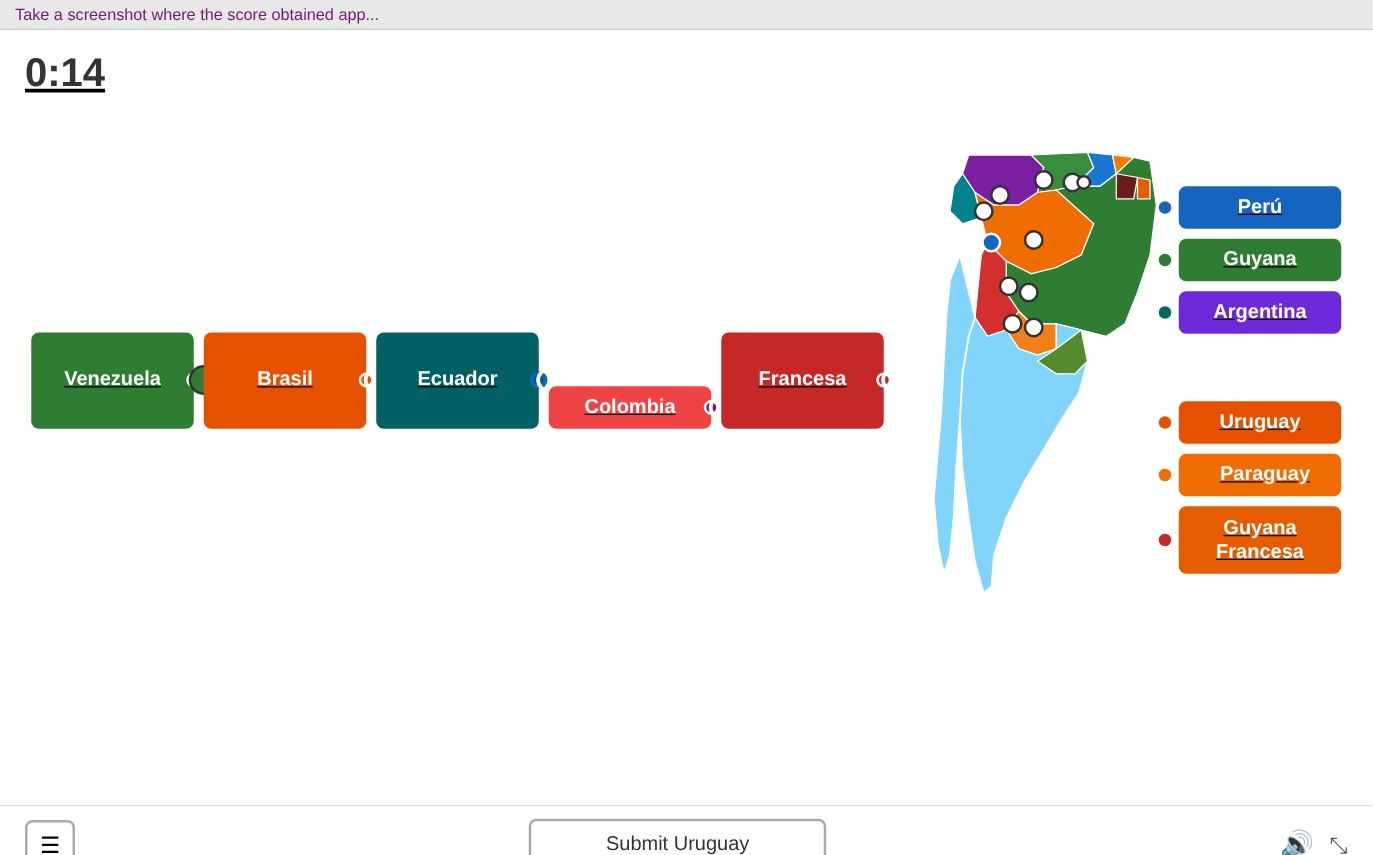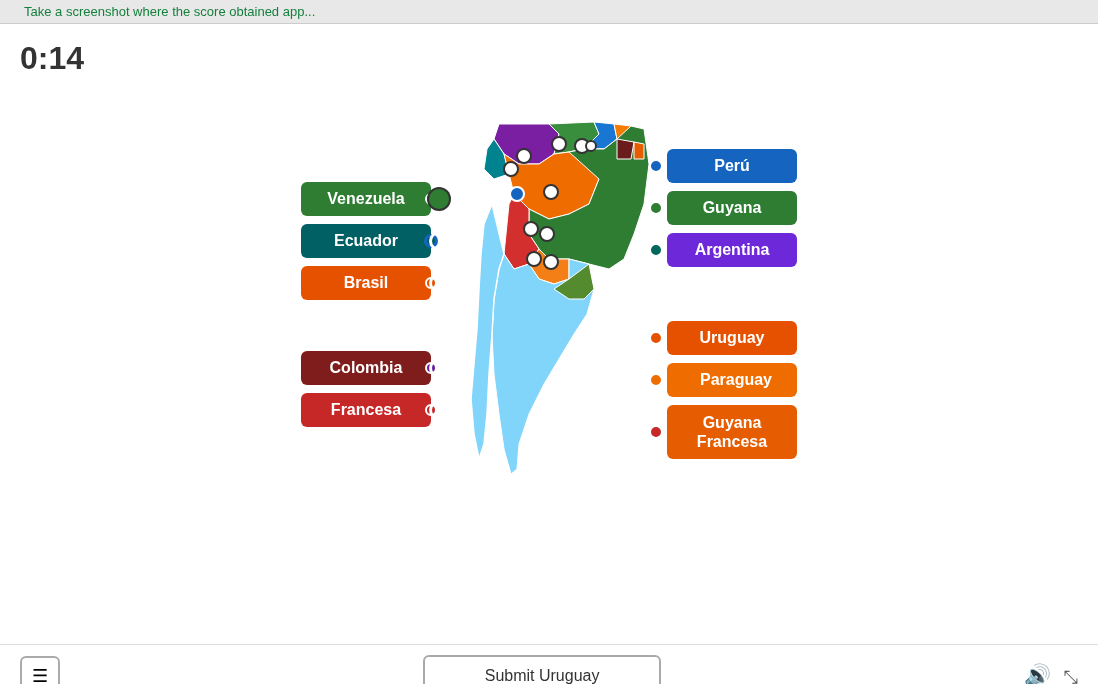--- a/index.html
+++ b/index.html
@@ -6,56 +6,57 @@
     body {
       background: #f0f0f0;
       font-family: Arial, sans-serif;
       width: 1098px;
       height: 684px;
       overflow: hidden;
     }
 
     .top-bar {
       background: #e8e8e8;
-      padding: 4px 24px;
+      padding: 4px 12px;
       font-size: 13px;
-      color: #15803d;
+      color: #701a75;
       border-bottom: 1px solid #ccc;
       text-overflow: ellipsis;
       overflow: hidden;
       white-space: nowrap;
     }
 
     .main-container {
       background: white;
       margin: 0;
       padding: 16px 20px 0 20px;
       position: relative;
       height: 620px;
+      text-decoration: underline;
     }
 
     .timer {
       font-size: 32px;
       font-weight: bold;
       color: #333;
       margin-bottom: 12px;
     }
 
     .game-area {
       display: flex;
       align-items: center;
       justify-content: center;
       position: relative;
       height: 430px;
     }
 
     
     .left-column {
       display: flex;
-      flex-direction: column;
+      flex-direction: row;
       gap: 8px;
       margin-right: 8px;
       z-index: 2;
     }
 
     .answer-btn {
       padding: 8px 16px;
       border: none;
       border-radius: 6px;
       font-size: 16px;
@@ -79,21 +80,21 @@
       border: 3px solid white;
     }
 
     .btn-green { background: #2e7d32; }
     .btn-green::after { background: #2e7d32; border-color: #2e7d32; box-shadow: 0 0 0 2px #333; }
 
     .btn-brown { background: #7d4e1e; }
     .btn-orange { background: #e65100; }
     .btn-teal { background: #006064; }
     .btn-darkred { background: #8b1a1a; }
-    .btn-purple { background: #7f1d1d; margin-top: 43px; }
+    .btn-purple { background: #ef4444; margin-top: 43px; }
     .btn-red { background: #c62828; }
 
     
     .left-dot {
       position: absolute;
       right: -6px;
       top: 50%;
       transform: translateY(-50%);
       width: 12px;
       height: 12px;
@@ -222,27 +223,27 @@
     <span>0:14</span>
   </div>
 
   <div class="game-area">
 
     <div class="left-column">
       <button class="answer-btn btn-green" style="position:relative;">
         <span>Venezuela</span>
         <span class="left-dot" style="background:#2e7d32;border-color:white;"></span>
       </button>
+      <button class="answer-btn btn-orange" style="position:relative;">
+        <span>Brasil</span>
+        <span class="left-dot" style="background:#e65100;border-color:white;"></span>
+      </button>
       <button class="answer-btn btn-teal" style="position:relative;">
         <span>Ecuador</span>
         <span class="left-dot" style="background:#006064;border-color:#1565c0;box-shadow:0 0 0 1px #1565c0;"></span>
-      </button>
-      <button class="answer-btn btn-orange" style="position:relative;">
-        <span>Brasil</span>
-        <span class="left-dot" style="background:#e65100;border-color:white;"></span>
       </button>
       <button class="answer-btn btn-purple" style="position:relative;">
         <span>Colombia</span>
         <span class="left-dot" style="background:#6a1b9a;border-color:white;"></span>
       </button>
       <button class="answer-btn btn-red" style="position:relative;">
         <span>Francesa</span>
         <span class="left-dot" style="background:#c62828;border-color:white;"></span>
       </button>
     </div>

